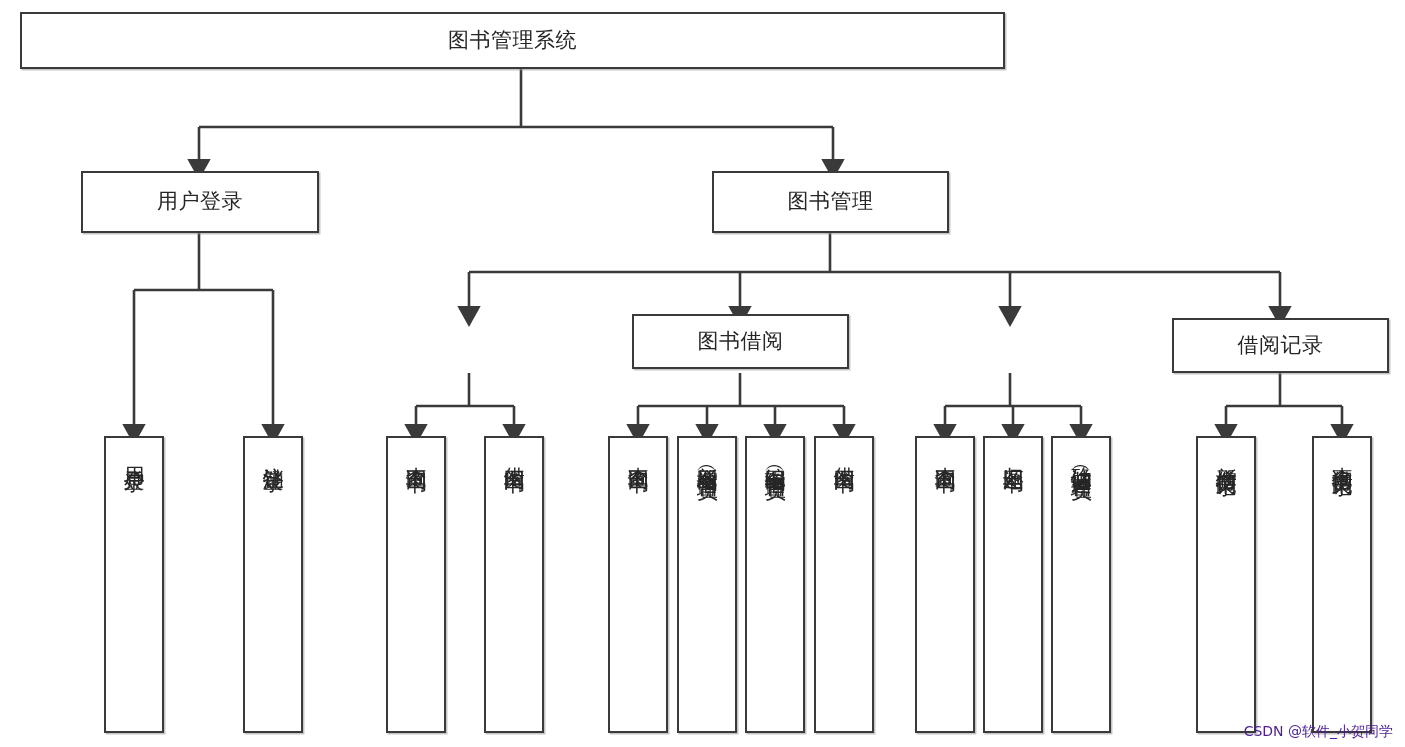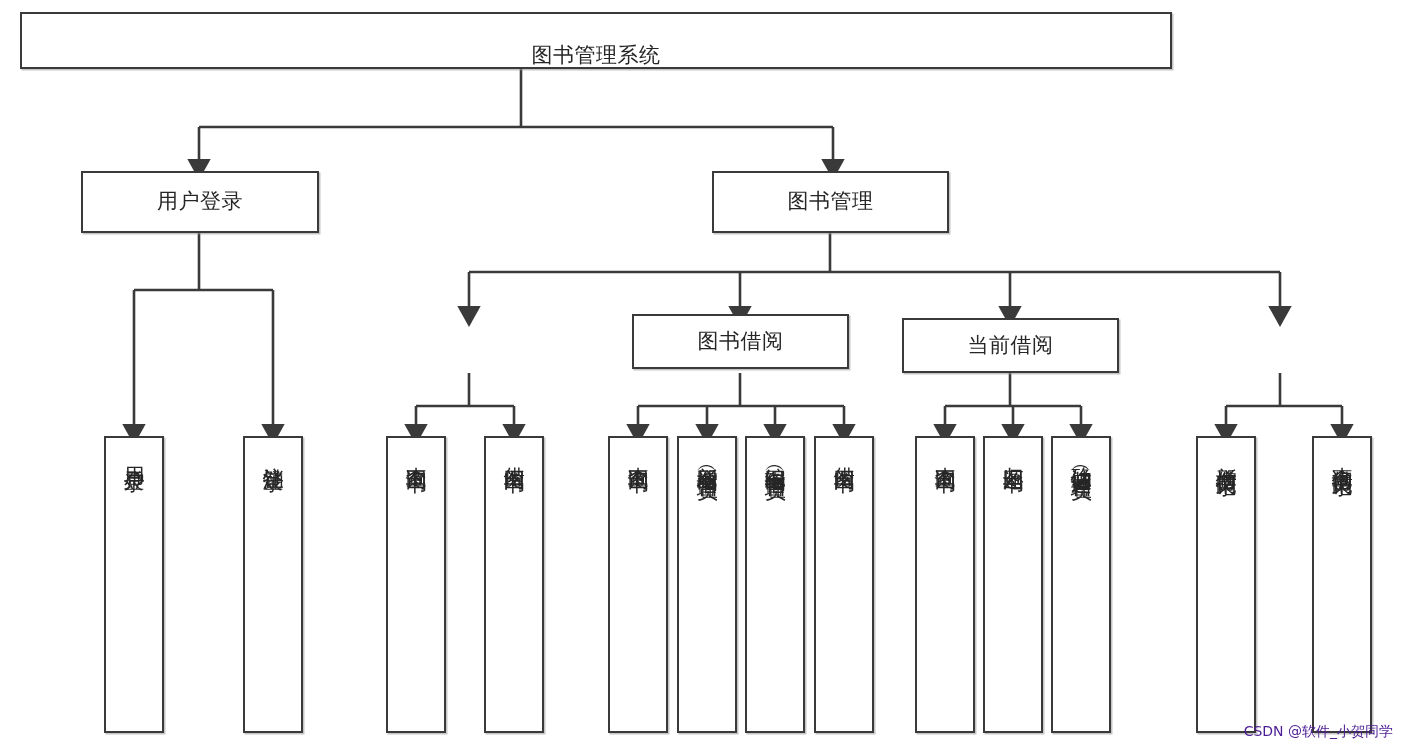--- a/index.html
+++ b/index.html
@@ -115,36 +115,36 @@
       <path d="M1013,406 L1013,428" marker-end="url(#arrowhead)"></path>
       <path d="M1081,406 L1081,428" marker-end="url(#arrowhead)"></path>
 
       <path d="M1280,373 L1280,406"></path>
       <path d="M1226,406 L1342,406"></path>
       <path d="M1226,406 L1226,428" marker-end="url(#arrowhead)"></path>
       <path d="M1342,406 L1342,428" marker-end="url(#arrowhead)"></path>
     </g>
   </svg>
 
-  <div class="node-box" id="node-root" style="left: 20px; top: 12px; width: 1152px; height: 57px; align-items: flex-end;">
+  <div class="node-box" id="node-root" style="left: 20px; top: 12px; width: 985px; height: 57px;">
     <span class="node-label-h">图书管理系统</span>
   </div>
 
   <div class="node-box" id="node-l1-0" style="left: 81px; top: 171px; width: 238px; height: 62px;">
     <span class="node-label-h">用户登录</span>
   </div>
   <div class="node-box" id="node-l1-1" style="left: 712px; top: 171px; width: 237px; height: 62px;">
     <span class="node-label-h">图书管理</span>
   </div>
 
   <div class="node-box" id="node-l2-1" style="left: 632px; top: 314px; width: 217px; height: 55px;">
     <span class="node-label-h">图书借阅</span>
   </div>
-  <div class="node-box" id="node-l2-2" style="left: 902px; top: 318px; width: 217px; height: 55px;">
-    <span class="node-label-h">当前借阅</span>
+  <div class="node-box" id="node-l2-3" style="left: 1172px; top: 318px; width: 217px; height: 55px;">
+    <span class="node-label-h">借阅记录</span>
   </div>
 
   <div class="node-box leaf" id="node-leaf-0" style="left: 104px; top: 436px; width: 60px; height: 297px;">
     <span class="node-label-v">用户登录</span>
   </div>
   <div class="node-box leaf" id="node-leaf-1" style="left: 243px; top: 436px; width: 60px; height: 297px;">
     <span class="node-label-v">注销登录</span>
   </div>
   <div class="node-box leaf" id="node-leaf-2" style="left: 386px; top: 436px; width: 60px; height: 297px;">
     <span class="node-label-v">查询图书</span>

